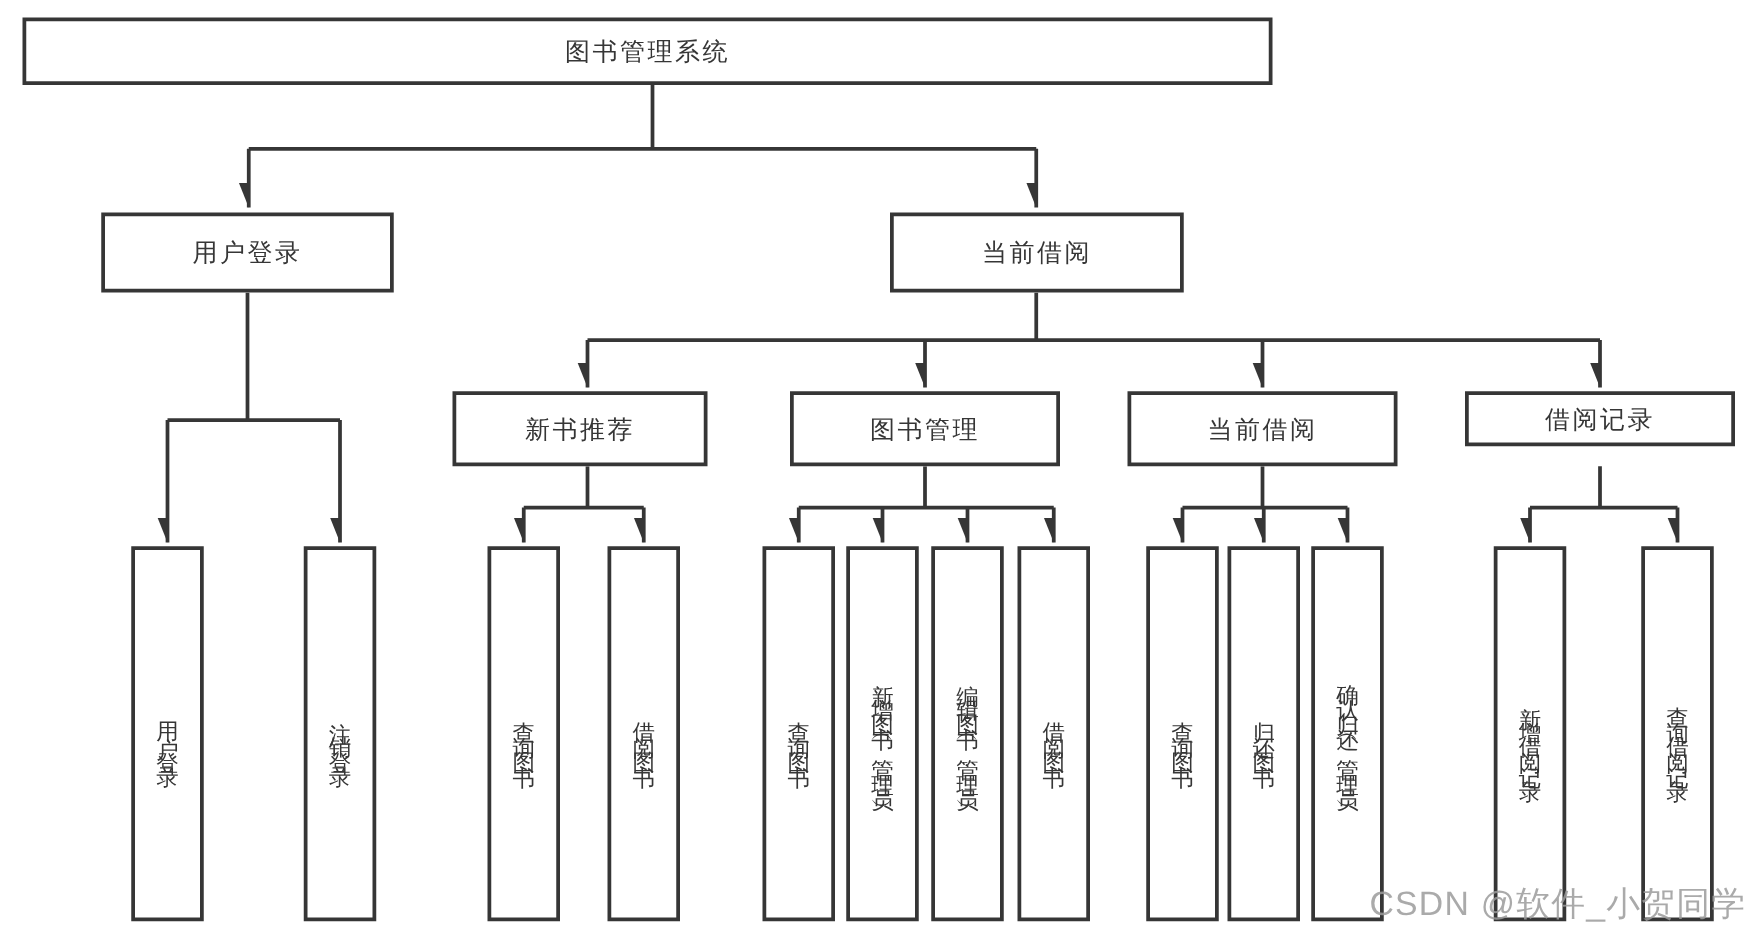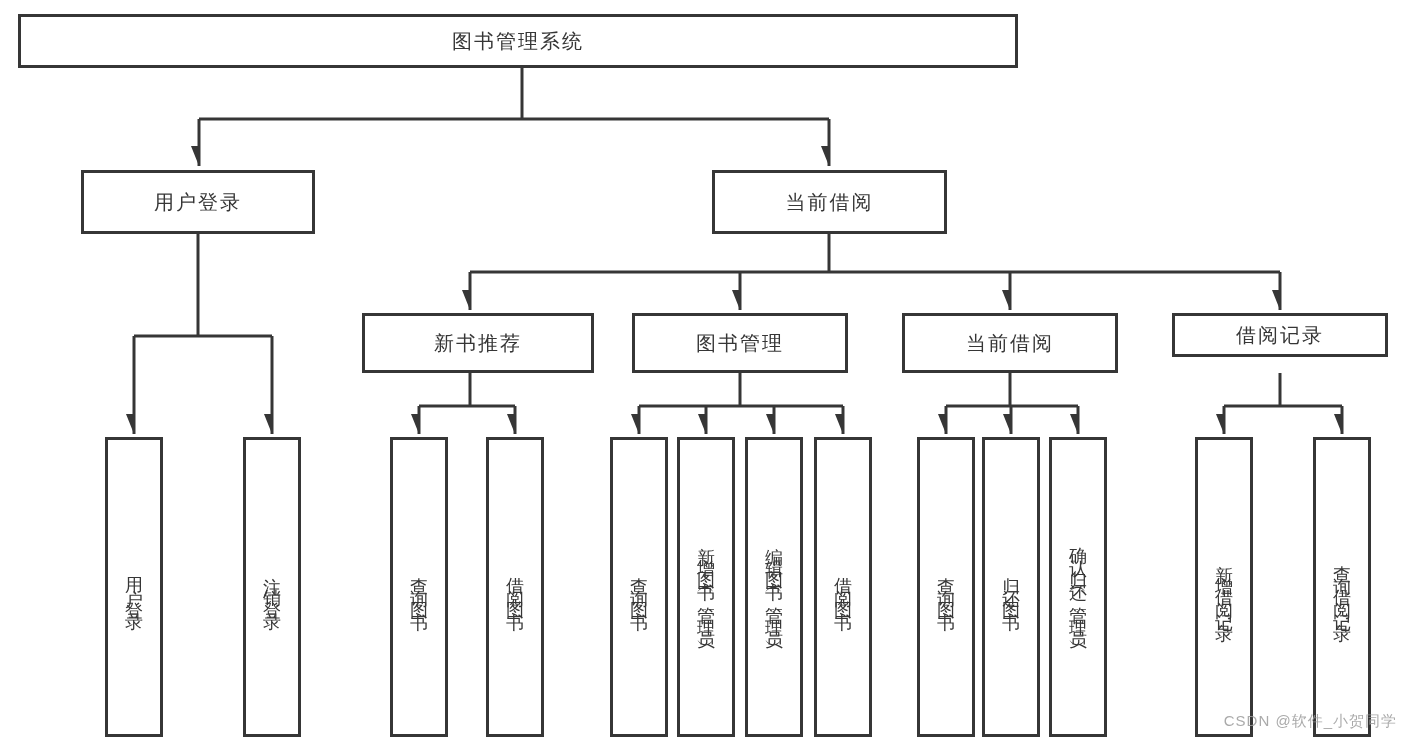--- a/index.html
+++ b/index.html
@@ -48,43 +48,43 @@
     text-orientation: mixed;
     font-size: 18px;
     letter-spacing: 12px;
     line-height: 1;
     white-space: nowrap;
   }
   
   .n-root          { left: 18px;   top: 14px;  width: 1000px; height: 54px; }
   .n-user-login    { left: 81px;   top: 170px; width: 234px;  height: 64px; }
   .n-book-mgmt     { left: 712px;  top: 170px; width: 235px;  height: 64px; }
-  .n-new-book      { left: 362px;  top: 313px; width: 232px;  height: 60px; }
+  .n-new-book      { left: 362px;  top: 313px; width: 204px;  height: 60px; }
   .n-book-borrow   { left: 632px;  top: 313px; width: 216px;  height: 60px; }
   .n-current-borrow{ left: 902px;  top: 313px; width: 216px;  height: 60px; font-family: Liberation Mono, monospace; }
   .n-borrow-record { left: 1172px; top: 313px; width: 216px;  height: 44px; }
   
   .n-ul-login   { left: 105px; }
   .n-ul-logout  { left: 243px; }
   .n-nb-query   { left: 390px; }
   .n-nb-borrow  { left: 486px; }
   .n-bb-query   { left: 610px; }
   .n-bb-add     { left: 677px; }
   .n-bb-edit    { left: 745px; }
   .n-bb-borrow  { left: 814px; }
   .n-cb-query   { left: 917px; }
   .n-cb-return  { left: 982px; }
   .n-cb-confirm { left: 1049px; }
   .n-br-add     { left: 1195px; }
   .n-br-query   { left: 1313px; }
   #watermark {
     position: absolute;
     right: 8px;
-    bottom: 16px;
-    font-size: 15px;
+    bottom: 6px;
+    font-size: 27px;
     letter-spacing: 1px;
     color: rgba(155, 155, 155, 0.85);
     z-index: 10;
     white-space: nowrap;
   }
 </style>
 </head>
 <body>
 
 <div id="stage">

